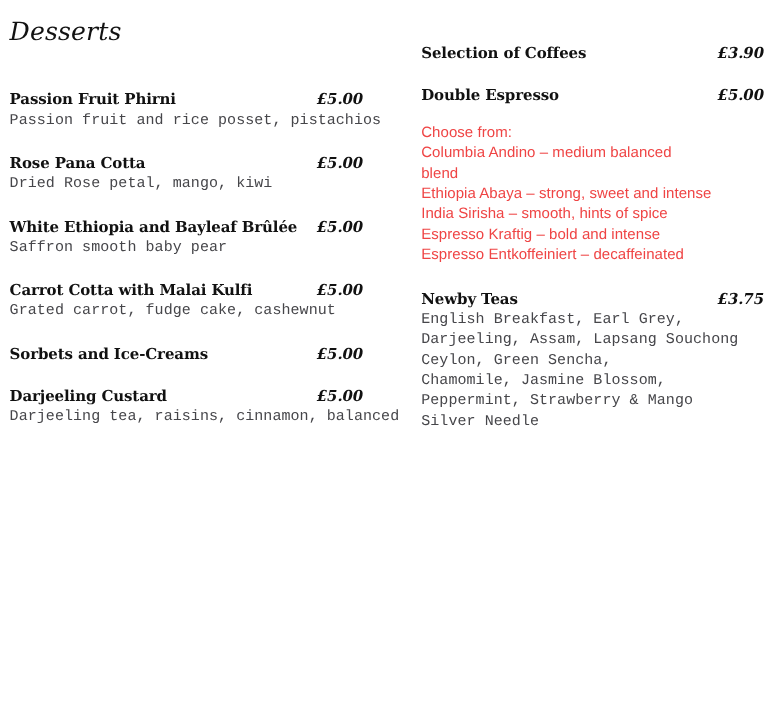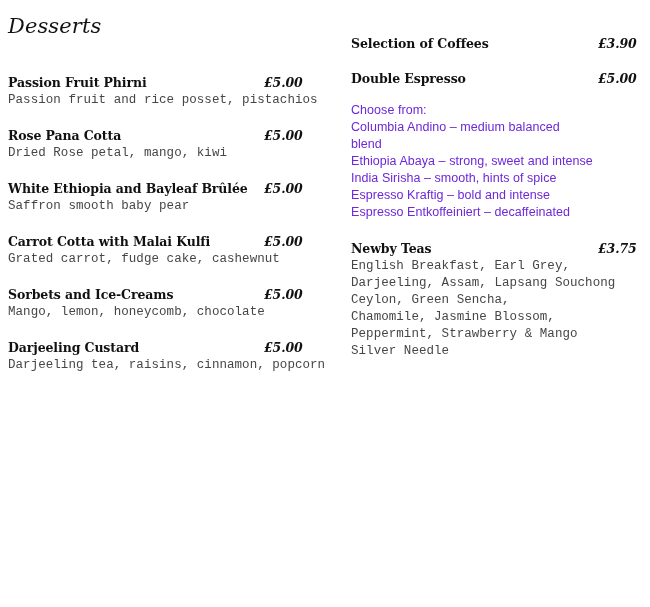--- a/index.html
+++ b/index.html
@@ -103,21 +103,21 @@
     color: #46464a;
     letter-spacing: 0.05px;
     margin-top: 1px;
     white-space: pre-line;
   }
   .choose-block {
     font-family: "Liberation Sans", sans-serif;
     font-weight: 400;
     font-size: 12.5px;
     line-height: 17px;
-    color: #6d28d9;
+    color: #ef4444;
     letter-spacing: 0.05px;
     white-space: pre-line;
     margin: 0 0 20px 0;
     max-width: 250px;
   }
   .first-item {
     padding-top: 36px;
   }
   .gap-before-newby {
     margin-top: 0;
@@ -163,29 +163,28 @@
             <span class="item-price">£5.00</span>
           </div>
           <div class="item-desc">Grated carrot, fudge cake, cashewnut</div>
         </li>
 
         <li class="menu-item">
           <div class="item-head">
             <span class="item-name">Sorbets and Ice-Creams</span>
             <span class="item-price">£5.00</span>
           </div>
-          <div class="item-desc">Mango, lemon, honeycomb, chocolate</div>
         </li>
 
         <li class="menu-item">
           <div class="item-head">
             <span class="item-name">Darjeeling Custard</span>
             <span class="item-price">£5.00</span>
           </div>
-          <div class="item-desc">Darjeeling tea, raisins, cinnamon, popcorn</div>
+          <div class="item-desc">Darjeeling tea, raisins, cinnamon, balanced</div>
         </li>
 
       </ul>
     </div>
 
     <div class="menu-column column-right">
       <ul class="items-list">
 
         <li class="menu-item first-item">
           <div class="item-head">

